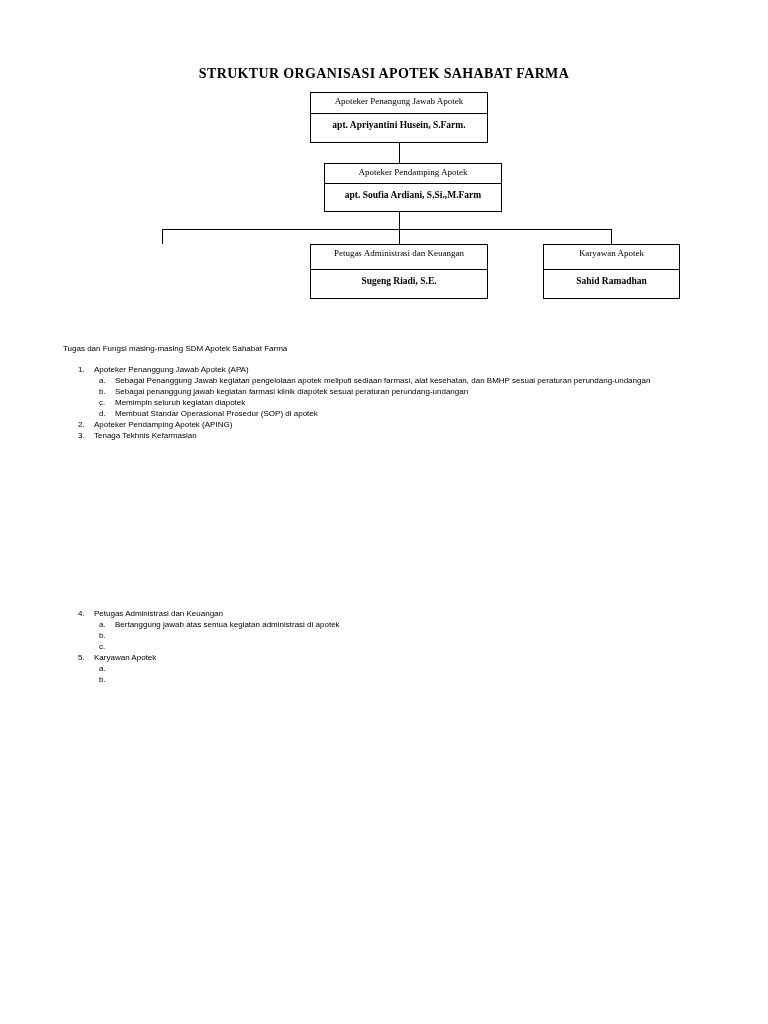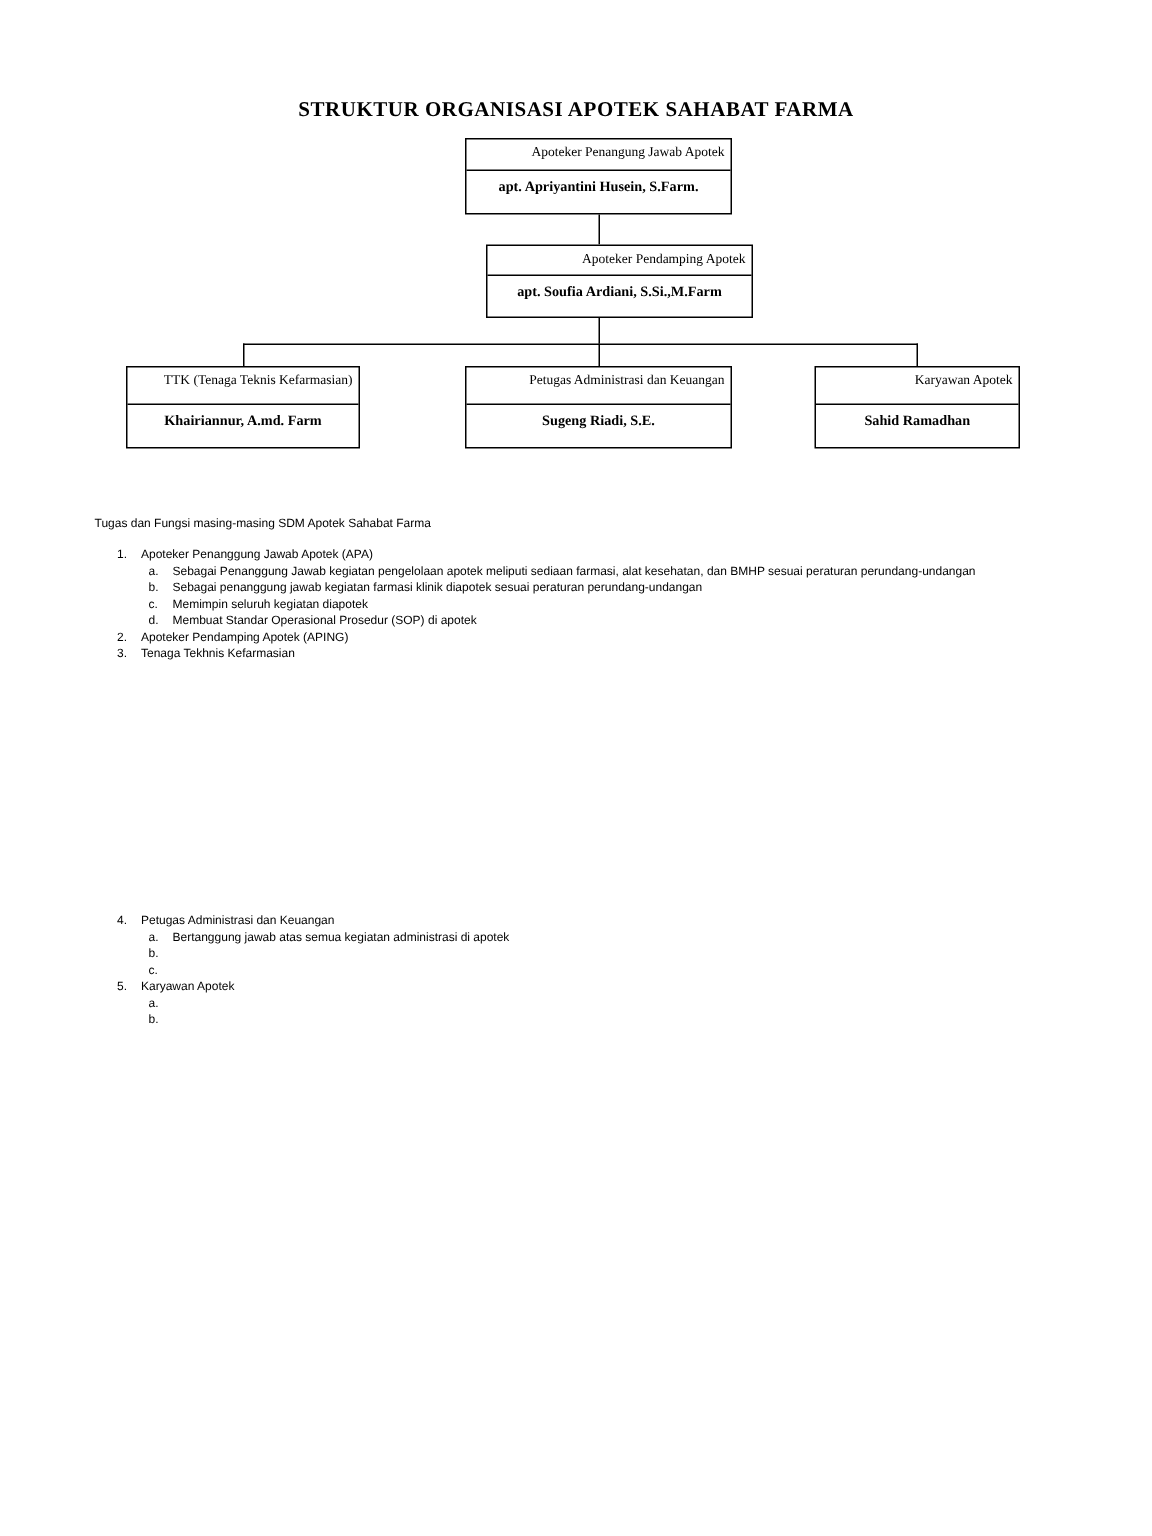--- a/index.html
+++ b/index.html
@@ -41,21 +41,21 @@
 
   .node {
     position: absolute;
     border: 1px solid #000000;
     box-sizing: border-box;
     background: #ffffff;
   }
   .node .role {
     font-family: "Liberation Serif", serif;
     font-size: 9px;
-    text-align: right;
+    text-align: center;
     padding: 3px 4px 4px 4px;
     line-height: 1.18;
     border-bottom: 1px solid #000000;
     box-sizing: border-box;
   }
   .node .person {
     font-family: "Liberation Serif", serif;
     font-weight: bold;
     font-size: 9.5px;
     text-align: center;
@@ -167,24 +167,20 @@
   <div class="node" id="node-apj">
     <div class="role">Apoteker Penangung Jawab Apotek</div>
     <div class="person">apt. Apriyantini Husein, S.Farm.</div>
   </div>
 
   <div class="node" id="node-aping">
     <div class="role">Apoteker Pendamping Apotek</div>
     <div class="person">apt. Soufia Ardiani, S.Si.,M.Farm</div>
   </div>
 
-  <div class="node" id="node-ttk">
-    <div class="role">TTK (Tenaga Teknis Kefarmasian)</div>
-    <div class="person">Khairiannur, A.md. Farm</div>
-  </div>
 
   <div class="node" id="node-admin">
     <div class="role">Petugas Administrasi dan Keuangan</div>
     <div class="person">Sugeng Riadi, S.E.</div>
   </div>
 
   <div class="node" id="node-karyawan">
     <div class="role">Karyawan Apotek</div>
     <div class="person">Sahid Ramadhan</div>
   </div>

